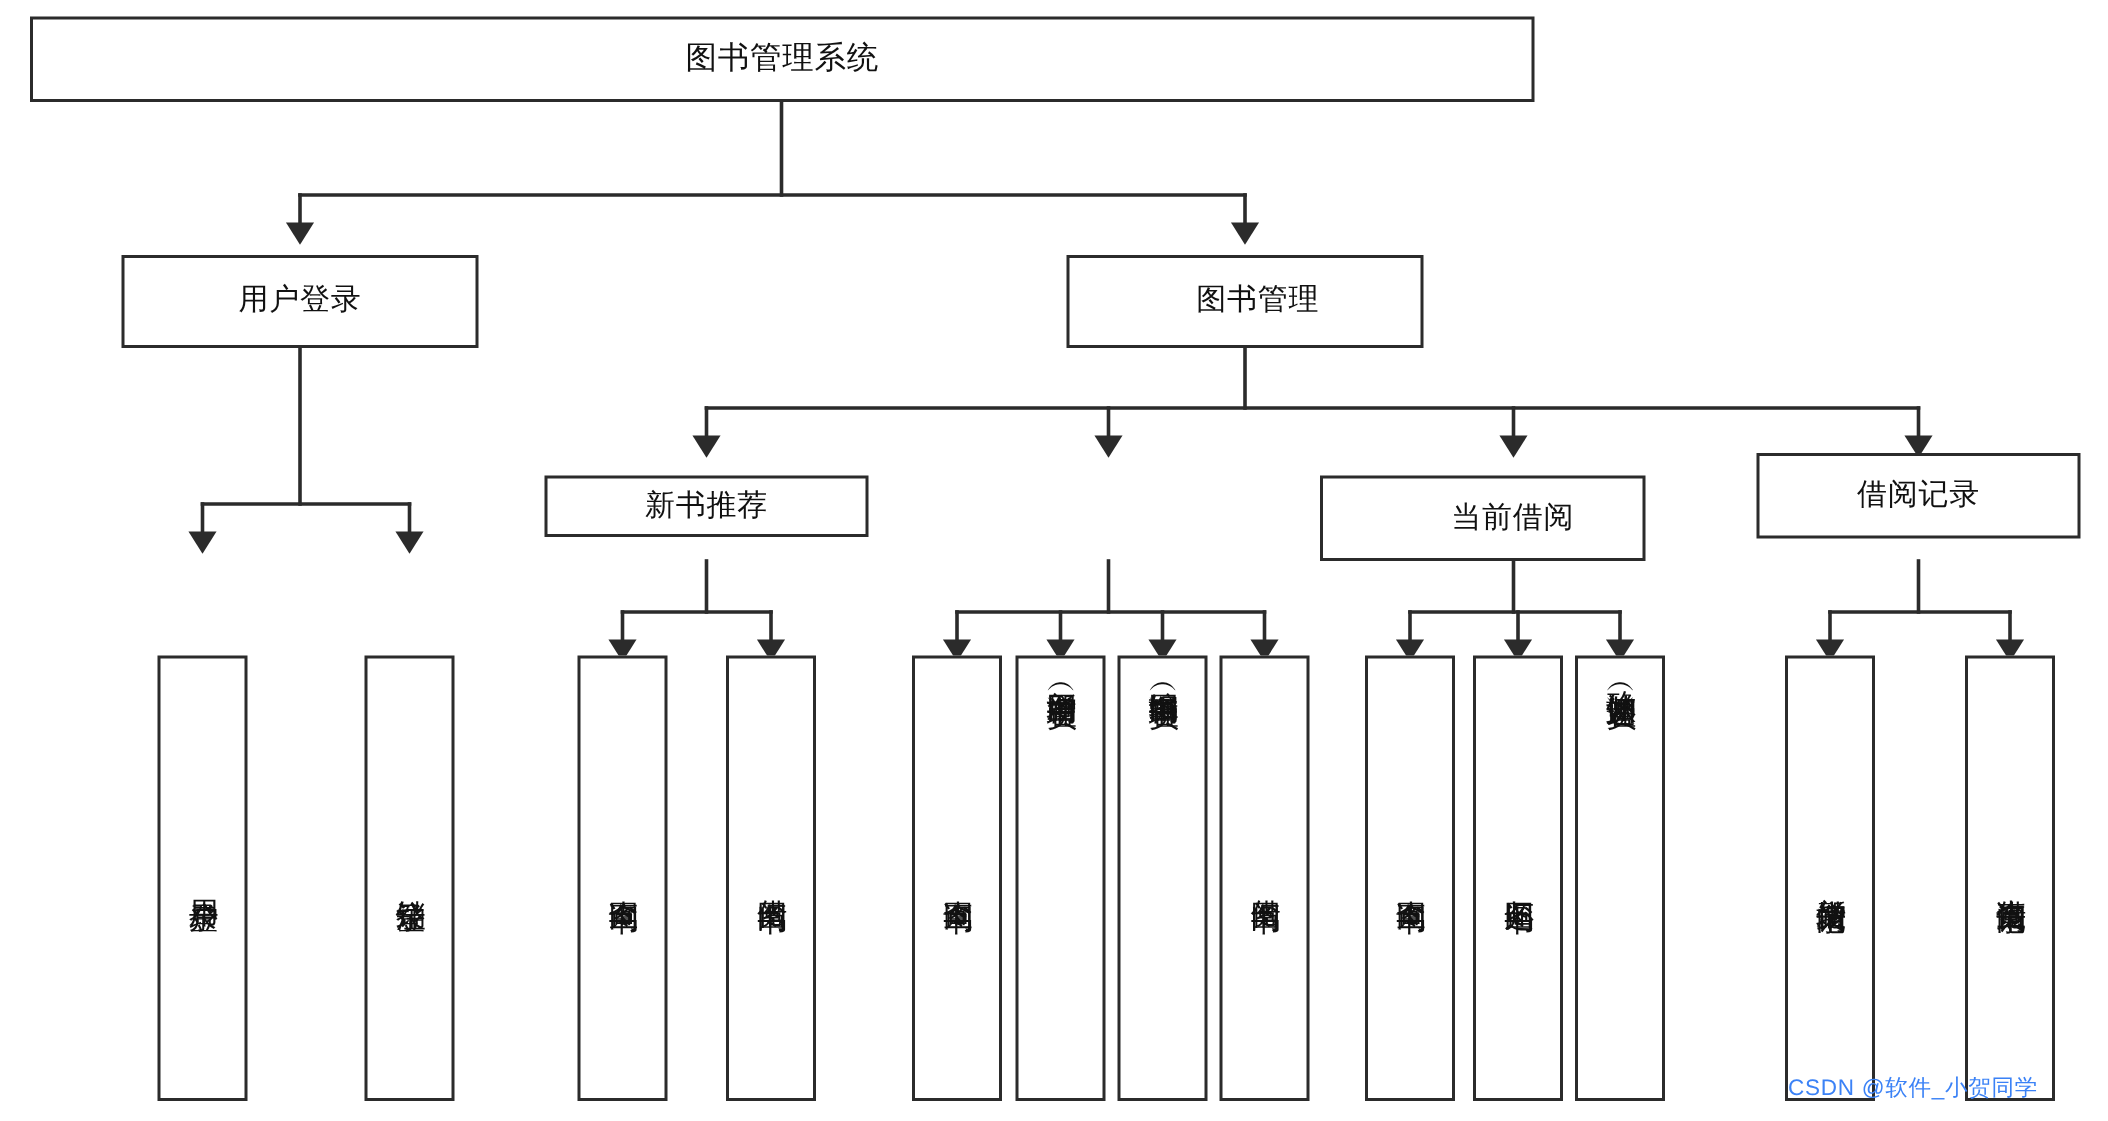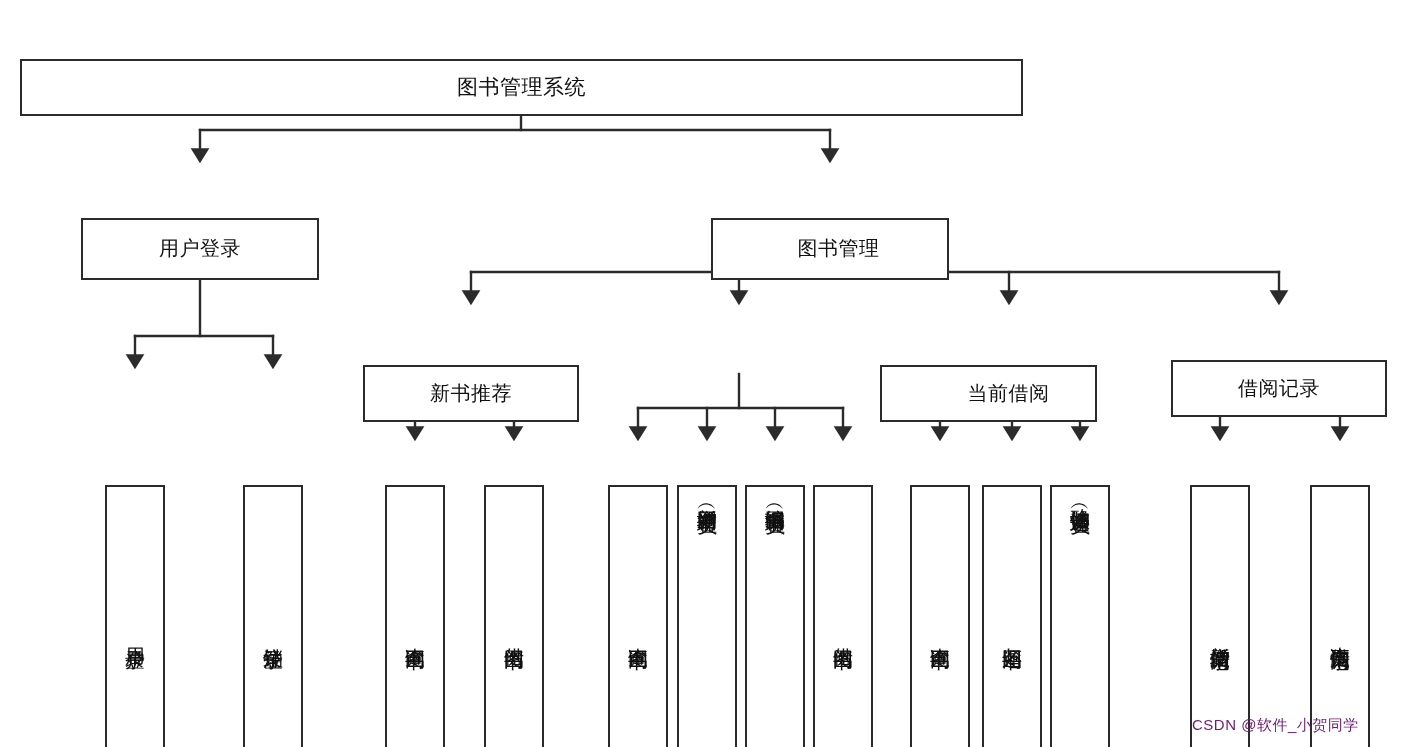--- a/index.html
+++ b/index.html
@@ -31,21 +31,20 @@
     position: absolute;
     box-sizing: border-box;
     background: #ffffff;
     border: 2px solid #2b2b2b;
     display: flex;
     align-items: center;
     justify-content: center;
     text-align: center;
     color: #111111;
     z-index: 2;
-    margin-top: 48px;
   }
   .node .label {
     display: block;
     line-height: 1.18;
     letter-spacing: 0.5px;
   }
   .node.root {
     font-size: 21px;
   }
   .node.branch {
@@ -64,21 +63,21 @@
     letter-spacing: 1px;
     white-space: nowrap;
   }
   .node.leaf.anchor-mid {
     align-items: center;
     padding-top: 0;
   }
   .watermark {
     position: absolute;
     font-size: 15px;
-    color: #701a75;
+    color: #3b82f6;
     white-space: nowrap;
     z-index: 3;
     letter-spacing: 0.5px;
   }
 </style>
 </head>
 <body>
 
 <div id="canvas">
 
@@ -129,27 +128,27 @@
     <span class="label">图书管理系统</span>
   </div>
 
   <div class="node branch" id="node-l2-0" style="left: 81px; top: 170px; width: 238px; height: 62px;">
     <span class="label">用户登录</span>
   </div>
   <div class="node branch" id="node-l2-1" style="left: 711px; top: 170px; width: 238px; height: 62px; padding-left: 17px;">
     <span class="label">图书管理</span>
   </div>
 
-  <div class="node branch" id="node-l3-0" style="left: 363px; top: 317px; width: 216px; height: 57px;">
+  <div class="node branch" id="node-l3-0" style="left: 363px; top: 317px; width: 216px; height: 41px;">
     <span class="label">新书推荐</span>
   </div>
   <div class="node branch" id="node-l3-2" style="left: 880px; top: 317px; width: 217px; height: 57px; padding-left: 40px;">
     <span class="label">当前借阅</span>
   </div>
-  <div class="node branch" id="node-l3-3" style="left: 1171px; top: 312px; width: 216px; height: 57px;">
+  <div class="node branch" id="node-l3-3" style="left: 1171px; top: 302px; width: 216px; height: 57px;">
     <span class="label">借阅记录</span>
   </div>
 
   <div class="node leaf anchor-mid" id="node-leaf-0" style="left: 105px; top: 437px; width: 60px; height: 297px;">
     <span class="label">用户登录</span>
   </div>
   <div class="node leaf anchor-mid" id="node-leaf-1" style="left: 243px; top: 437px; width: 60px; height: 297px;">
     <span class="label">注销登录</span>
   </div>
   <div class="node leaf anchor-mid" id="node-leaf-2" style="left: 385px; top: 437px; width: 60px; height: 297px;">

